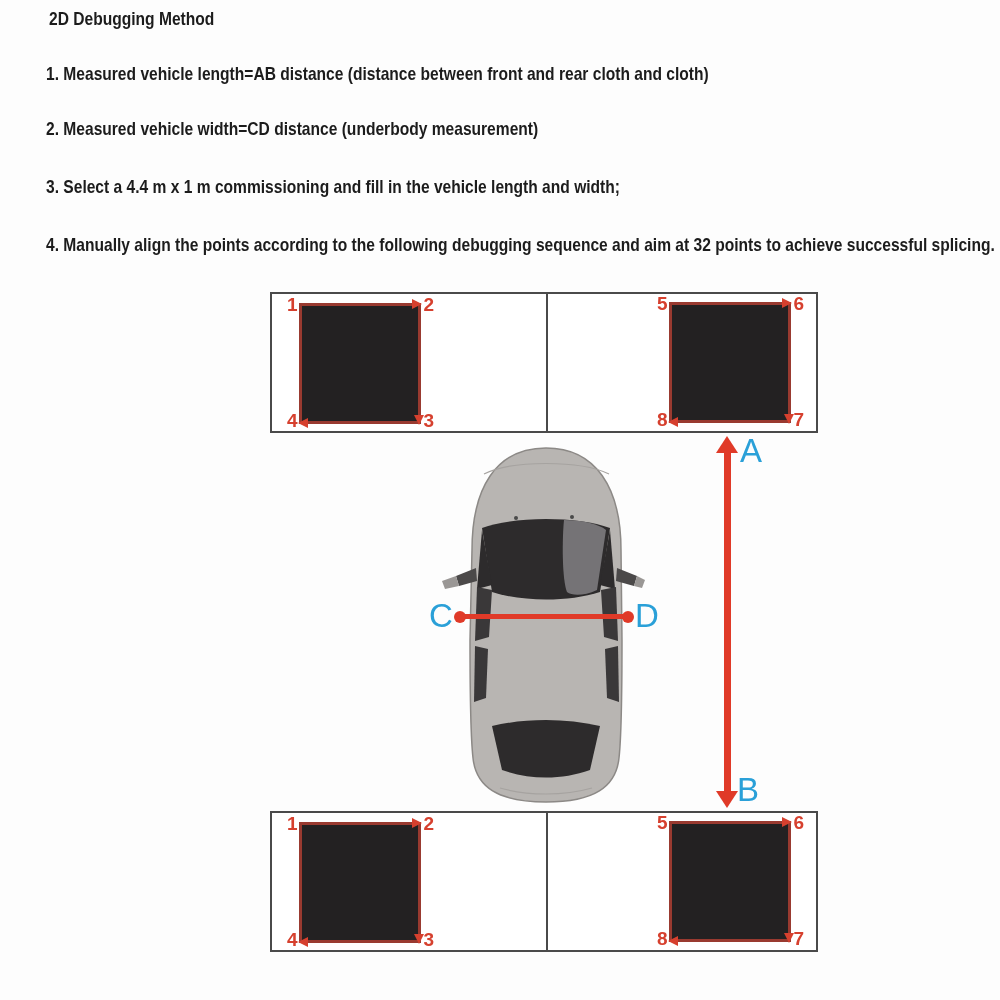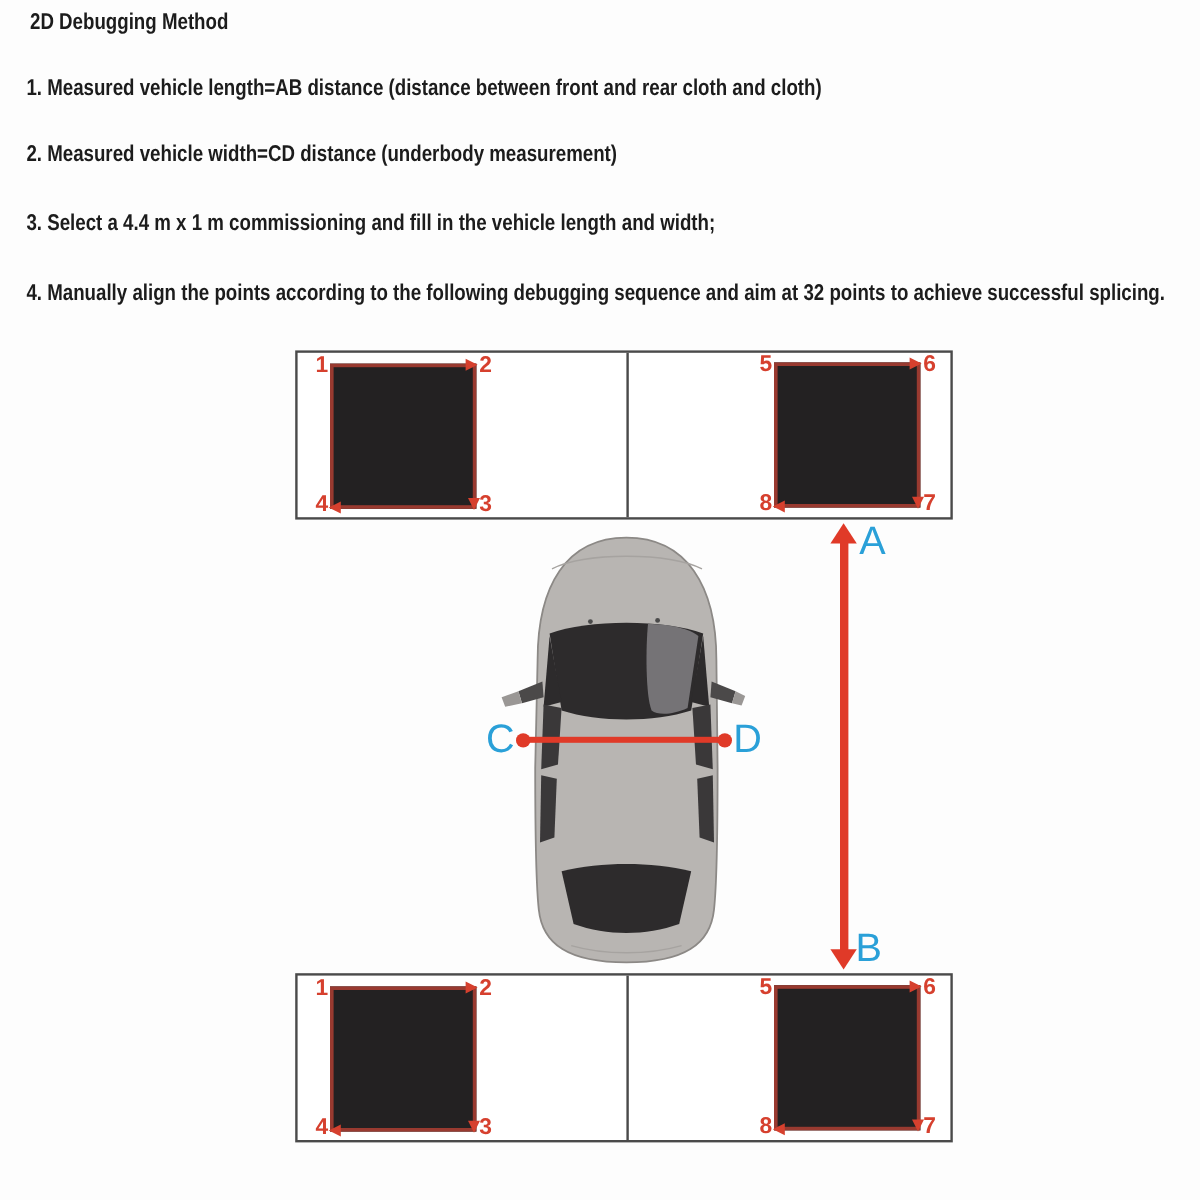--- a/index.html
+++ b/index.html
@@ -13,21 +13,21 @@
     --page-bg:#fdfdfd;
   }
   *{margin:0;padding:0;box-sizing:border-box;}
   html,body{width:1000px;height:1000px;}
   body{
     background:var(--page-bg);
     font-family:"Liberation Sans",sans-serif;
     position:relative;
     overflow:hidden;
   }
-  .page{position:absolute;inset:0;}
+  .page{position:absolute;inset:0;margin-left:24px;}
   
   .doc-text{
     position:absolute;
     color:var(--text-color);
     font-weight:bold;
     font-size:19px;
     white-space:nowrap;
     transform:scaleX(0.82);
     transform-origin:0 0;
     letter-spacing:0px;

